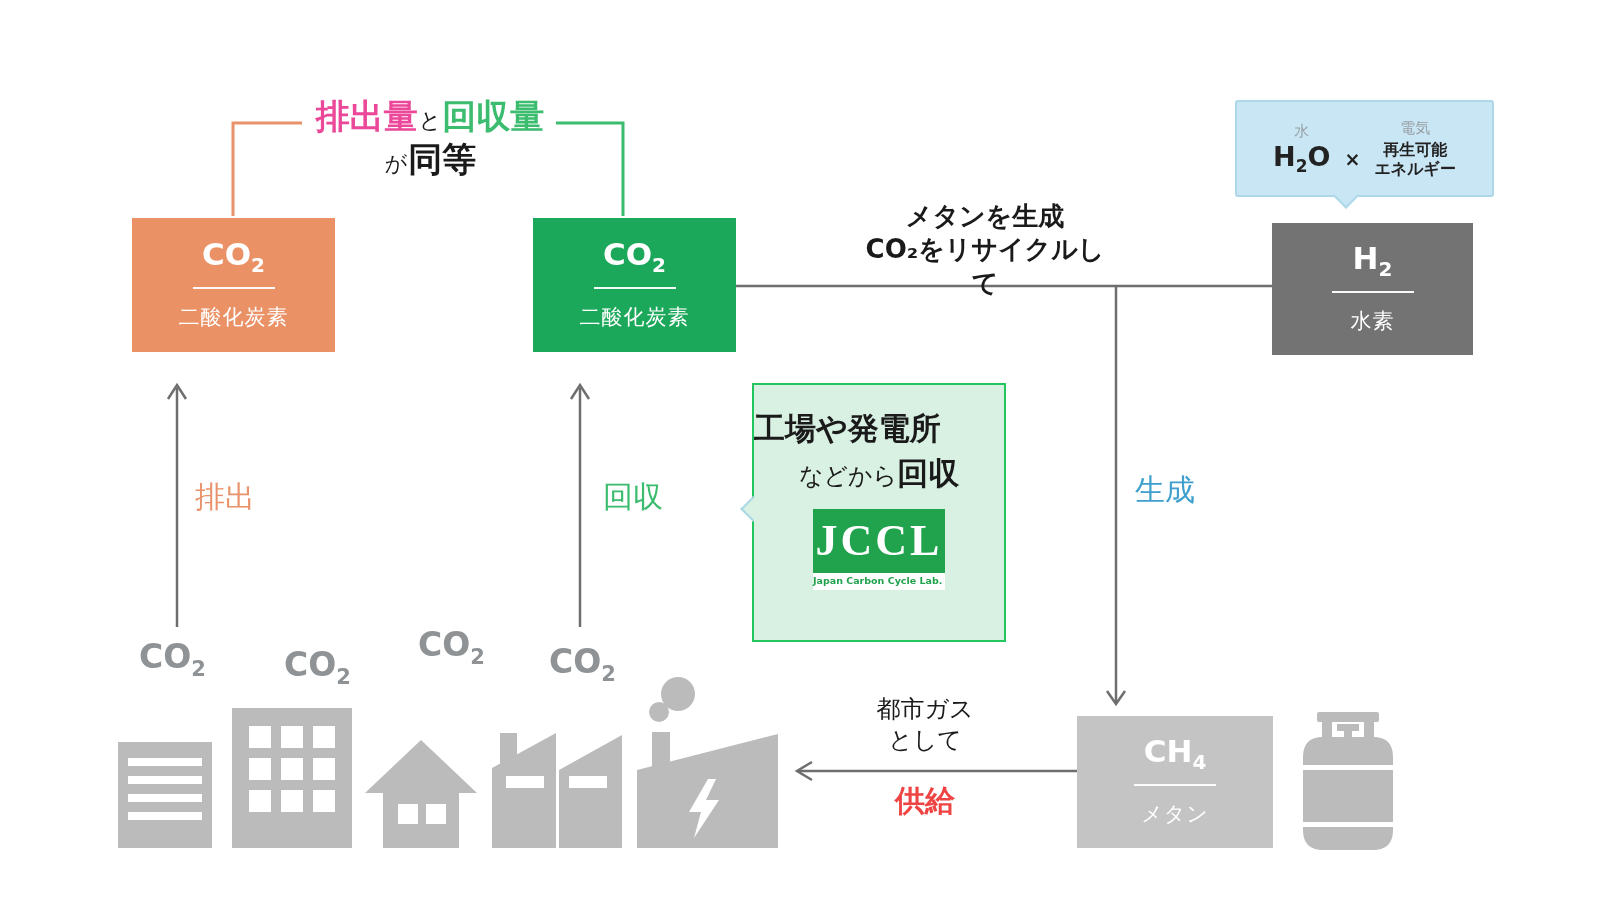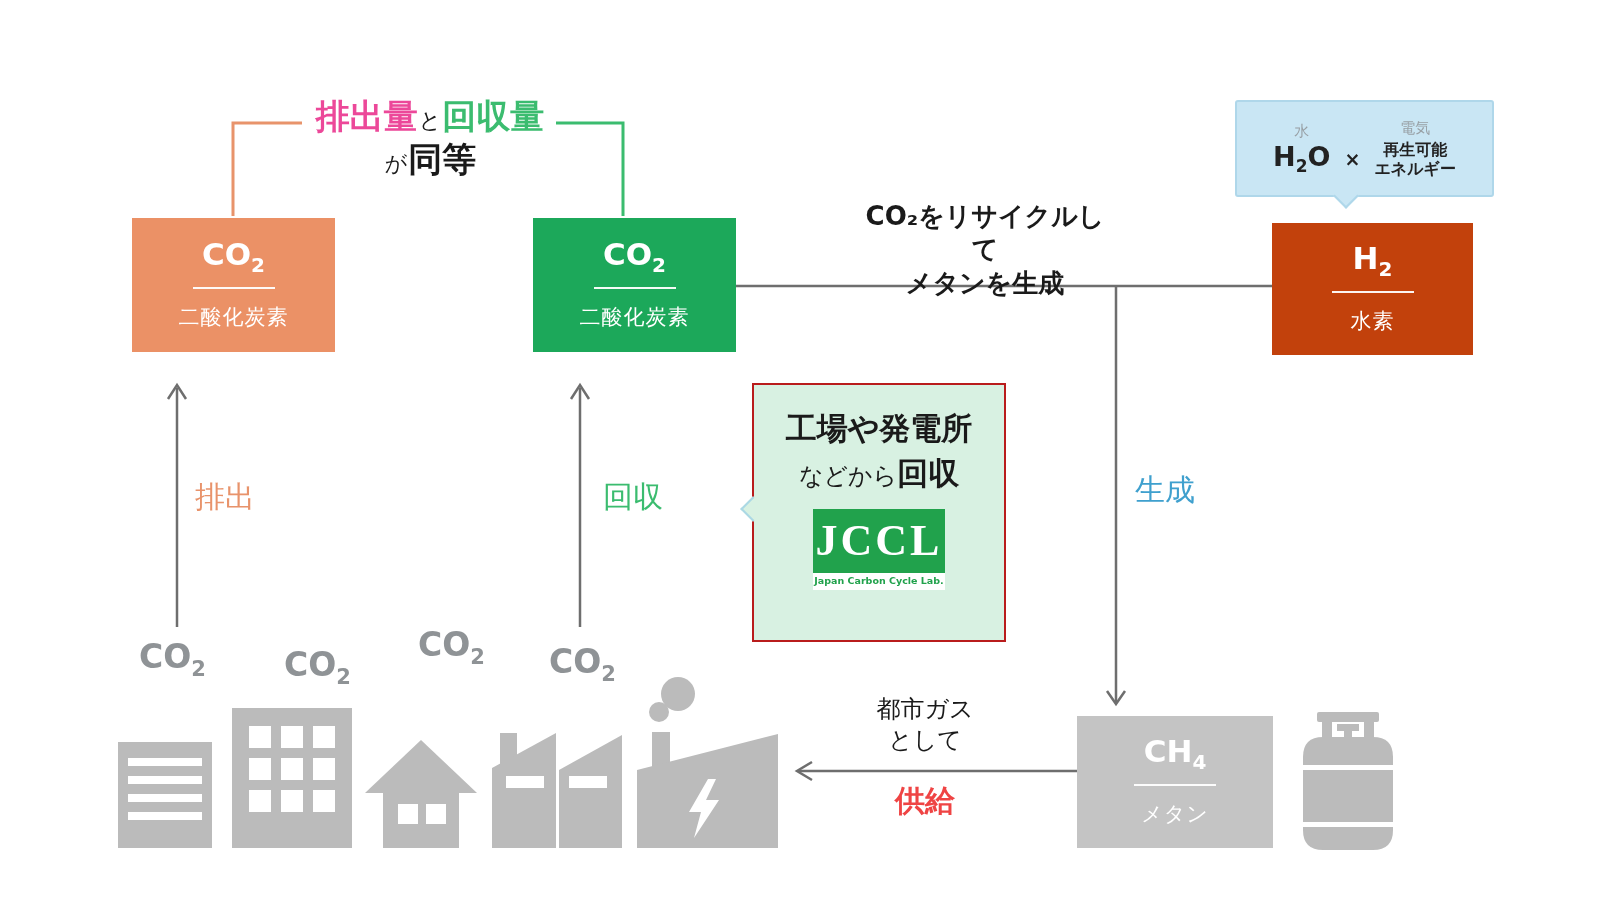--- a/index.html
+++ b/index.html
@@ -8,21 +8,21 @@
   .overlay{position:absolute;left:0;top:0;z-index:1;}
 
   
   .chembox{position:absolute;z-index:2;display:flex;flex-direction:column;align-items:center;justify-content:center;color:#ffffff;}
   .chembox .formula{font-size:31px;font-weight:bold;line-height:1;}
   .chembox .formula sub{font-size:20px;}
   .chembox .rule{width:82px;height:2px;background:#ffffff;margin:11px 0 14px 0;opacity:.95;}
   .chembox .sublabel{font-size:21px;letter-spacing:1px;}
   .box-orange{left:132px;top:218px;width:203px;height:134px;background:#EB9166;}
   .box-green{left:533px;top:218px;width:203px;height:134px;background:#1CA85A;}
-  .box-blue{left:1272px;top:223px;width:201px;height:132px;background:#c2410c;}
+  .box-blue{left:1272px;top:223px;width:201px;height:132px;background:#737373;}
   .box-gray{left:1077px;top:716px;width:196px;height:132px;background:#C4C4C4;text-align:center;}
 
   
   .equiv{position:absolute;left:240px;top:98px;width:380px;text-align:center;z-index:2;}
   .equiv .l1{display:flex;justify-content:center;align-items:baseline;}
   .equiv .big{font-size:34px;font-weight:bold;line-height:1.1;}
   .equiv .sm{font-size:22px;line-height:1.1;margin:0 1px;}
   .equiv .orange{color:#ec4899;}
   .equiv .green{color:#3BBC6F;font-family:Liberation Serif, serif;}
   .equiv .l2{margin-top:6px;display:flex;justify-content:center;align-items:baseline;color:#1a1a1a;}
@@ -30,21 +30,21 @@
   
   .bubble-blue{position:absolute;left:1235px;top:100px;width:255px;height:93px;background:#C9E6F4;border:2px solid #AFD7EA;border-radius:3px;z-index:2;display:flex;align-items:center;justify-content:center;gap:14px;}
   .bubble-blue .tail{position:absolute;bottom:-10px;left:100px;width:16px;height:16px;background:#C9E6F4;border-right:2px solid #AFD7EA;border-bottom:2px solid #AFD7EA;transform:rotate(45deg);}
   .bub-col{display:flex;flex-direction:column;align-items:center;}
   .bub-cap{font-size:15px;color:#98A0A5;margin-bottom:2px;}
   .bub-h2o{font-size:27px;font-weight:bold;color:#222;line-height:1;}
   .bub-h2o sub{font-size:17px;}
   .bub-times{font-size:19px;font-weight:bold;color:#222;margin-top:20px;}
   .bub-renew{font-size:16px;font-weight:bold;color:#222;line-height:1.2;text-align:center;}
 
-  .bubble-green{position:absolute;left:752px;top:383px;width:250px;height:255px;background:#D8F1E2;border:2px solid #b91c1c;z-index:2;text-align:center;}
+  .bubble-green{position:absolute;left:752px;top:383px;width:250px;height:255px;background:#D8F1E2;border:2px solid #22c55e;z-index:2;text-align:left;}
   .bubble-green .tail{position:absolute;left:-10px;top:115px;width:16px;height:16px;background:#D8F1E2;border-left:2px solid #ABD8E5;border-bottom:2px solid #ABD8E5;transform:rotate(45deg);}
   .jccl-l1{margin-top:26px;font-size:31px;font-weight:bold;color:#1a1a1a;line-height:1.15;}
   .jccl-l2{margin-top:6px;display:flex;justify-content:center;align-items:baseline;color:#1a1a1a;}
   .jccl-l2 .lead{font-size:24px;}
   .jccl-l2 .emph{font-size:31px;font-weight:bold;}
   .jccl-logo{width:132px;margin:14px auto 0 auto;}
   .jccl-logo-main{background:#21A24C;height:64px;display:flex;align-items:center;justify-content:center;}
   .jccl-logo-main span{font-family:"Liberation Serif","DejaVu Serif",serif;font-size:44px;font-weight:bold;color:#ffffff;letter-spacing:3px;line-height:1;}
   .jccl-logo-cap{background:#ffffff;color:#21A24C;font-size:9.5px;font-weight:bold;padding:2px 0 4px 0;}
 
@@ -182,22 +182,22 @@
       <div class="bub-cap">電気</div>
       <div class="bub-renew">
         <div>再生可能</div>
         <div>エネルギー</div>
       </div>
     </div>
     <div class="tail"></div>
   </div>
 
   <div class="recycle-cap">
+    <div>メタンを生成</div>
     <div>CO₂をリサイクルして</div>
-    <div>メタンを生成</div>
   </div>
 
   <div class="flow-label lbl-emit">排出</div>
   <div class="flow-label lbl-capture">回収</div>
   <div class="flow-label lbl-generate">生成</div>
 
   <div class="bubble-green">
     <div class="jccl-l1">工場や発電所</div>
     <div class="jccl-l2">
       <span class="lead">などから</span>

